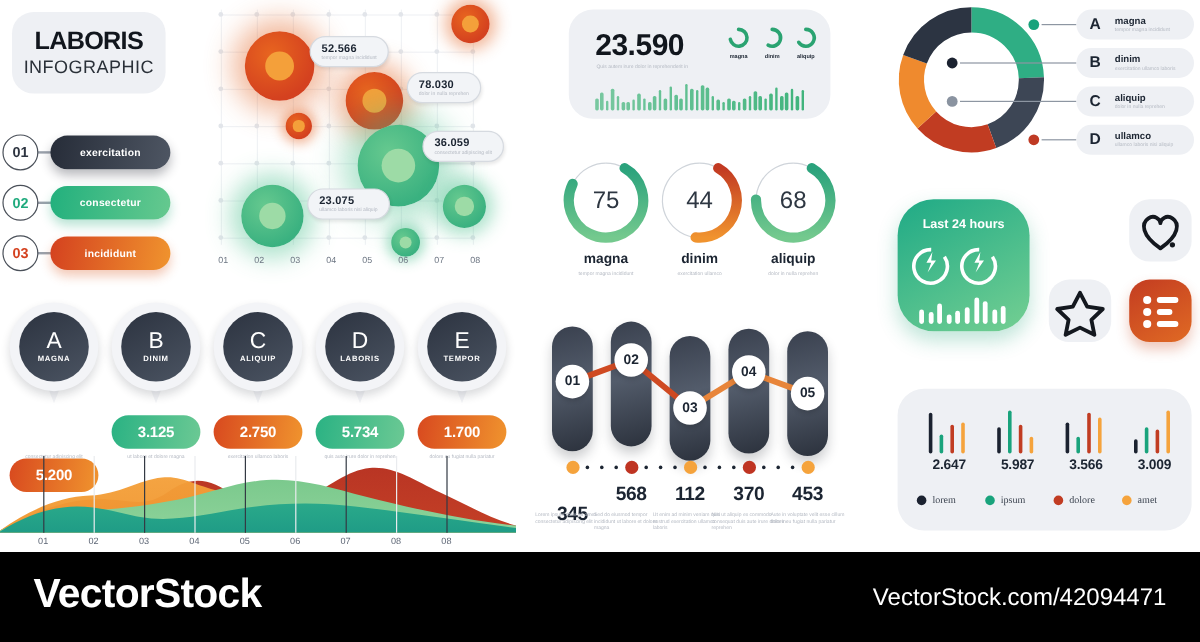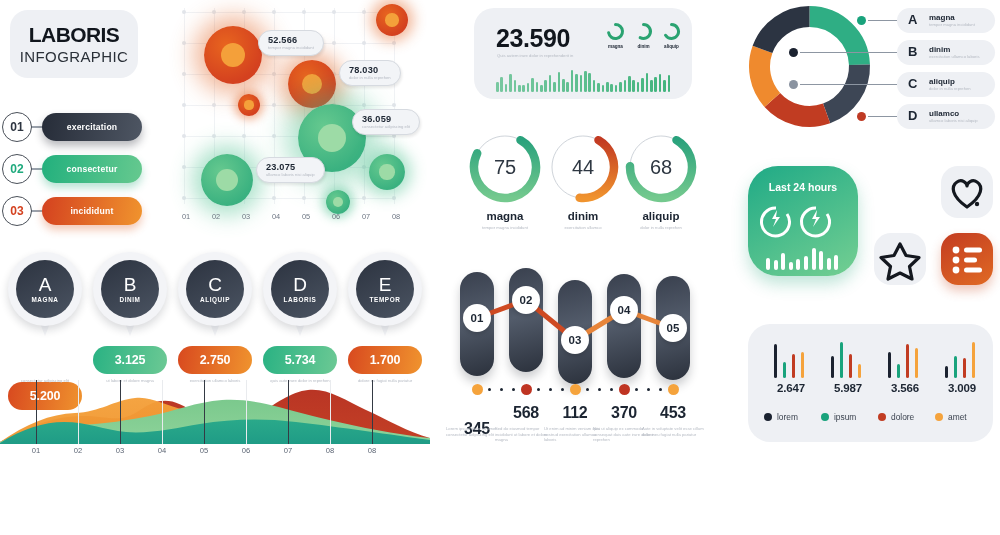--- a/index.html
+++ b/index.html
@@ -91,21 +91,21 @@
   .tile-red { background: linear-gradient(150deg,#c33c21 0%, #e06a24 100%); box-shadow: 0 6px 11px rgba(200,70,30,.3); }
 
   
   #stats-card { left: 748px; top: 324px; width: 245px; height: 118px; background: #eef0f4; border-radius: 22px; }
   .sgroup { position: absolute; top: 18px; width: 46px; }
   .sgroup .bars { position: relative; height: 36px; }
   .sbar { position: absolute; bottom: 0; width: 3.2px; border-radius: 1.6px; }
   .sgroup .sv { position: absolute; top: 40px; width: 100%; text-align: center; font-size: 11.5px; font-weight: 800; color: #1c2532; letter-spacing: -.2px; }
   .slegend { position: absolute; top: 88px; display: flex; align-items: center; }
   .slegend .dot { width: 8px; height: 8px; border-radius: 50%; margin-right: 5px; }
-  .slegend .lb { font-size: 8.4px; color: #3c4450; }
+  .slegend .lb { font-size: 8.4px; color: #3c4450; font-family: Liberation Serif, serif; }
 
   
   .pin { position: absolute; width: 74px; height: 88px; }
   .pin .balloon {
     position: absolute; left: 0; top: 0; width: 74px; height: 74px; border-radius: 50%;
     background: #f3f4f7; box-shadow: 0 4px 8px rgba(20,25,35,.16);
   }
   .pin .tail {
     position: absolute; left: 27px; top: 58px; width: 20px; height: 26px; background: #f3f4f7;
     clip-path: polygon(0 0, 100% 0, 50% 100%); filter: drop-shadow(0 3px 3px rgba(20,25,35,.12));
@@ -699,14 +699,18 @@
         <div class="cap-desc tiny" style="left:40px; top:168px;">Sed do eiusmod tempor incididunt ut labore et dolore magna</div>
         <div class="cap-val" style="left:91px; top:146px;">112</div>
         <div class="cap-desc tiny" style="left:89px; top:168px;">Ut enim ad minim veniam quis nostrud exercitation ullamco laboris</div>
         <div class="cap-val" style="left:140px; top:146px;">370</div>
         <div class="cap-desc tiny" style="left:138px; top:168px;">Nisi ut aliquip ex commodo consequat duis aute irure dolor in reprehen</div>
         <div class="cap-val" style="left:189px; top:146px;">453</div>
         <div class="cap-desc tiny" style="left:187px; top:168px;">Aute in voluptate velit esse cillum dolore eu fugiat nulla pariatur</div>
       </div>
   </div>
 
+  <div id="footer">
+    <div class="brand">VectorStock</div>
+    <div class="url">VectorStock.com/42094471</div>
+  </div>
 
 </div>
 
 </body></html>

